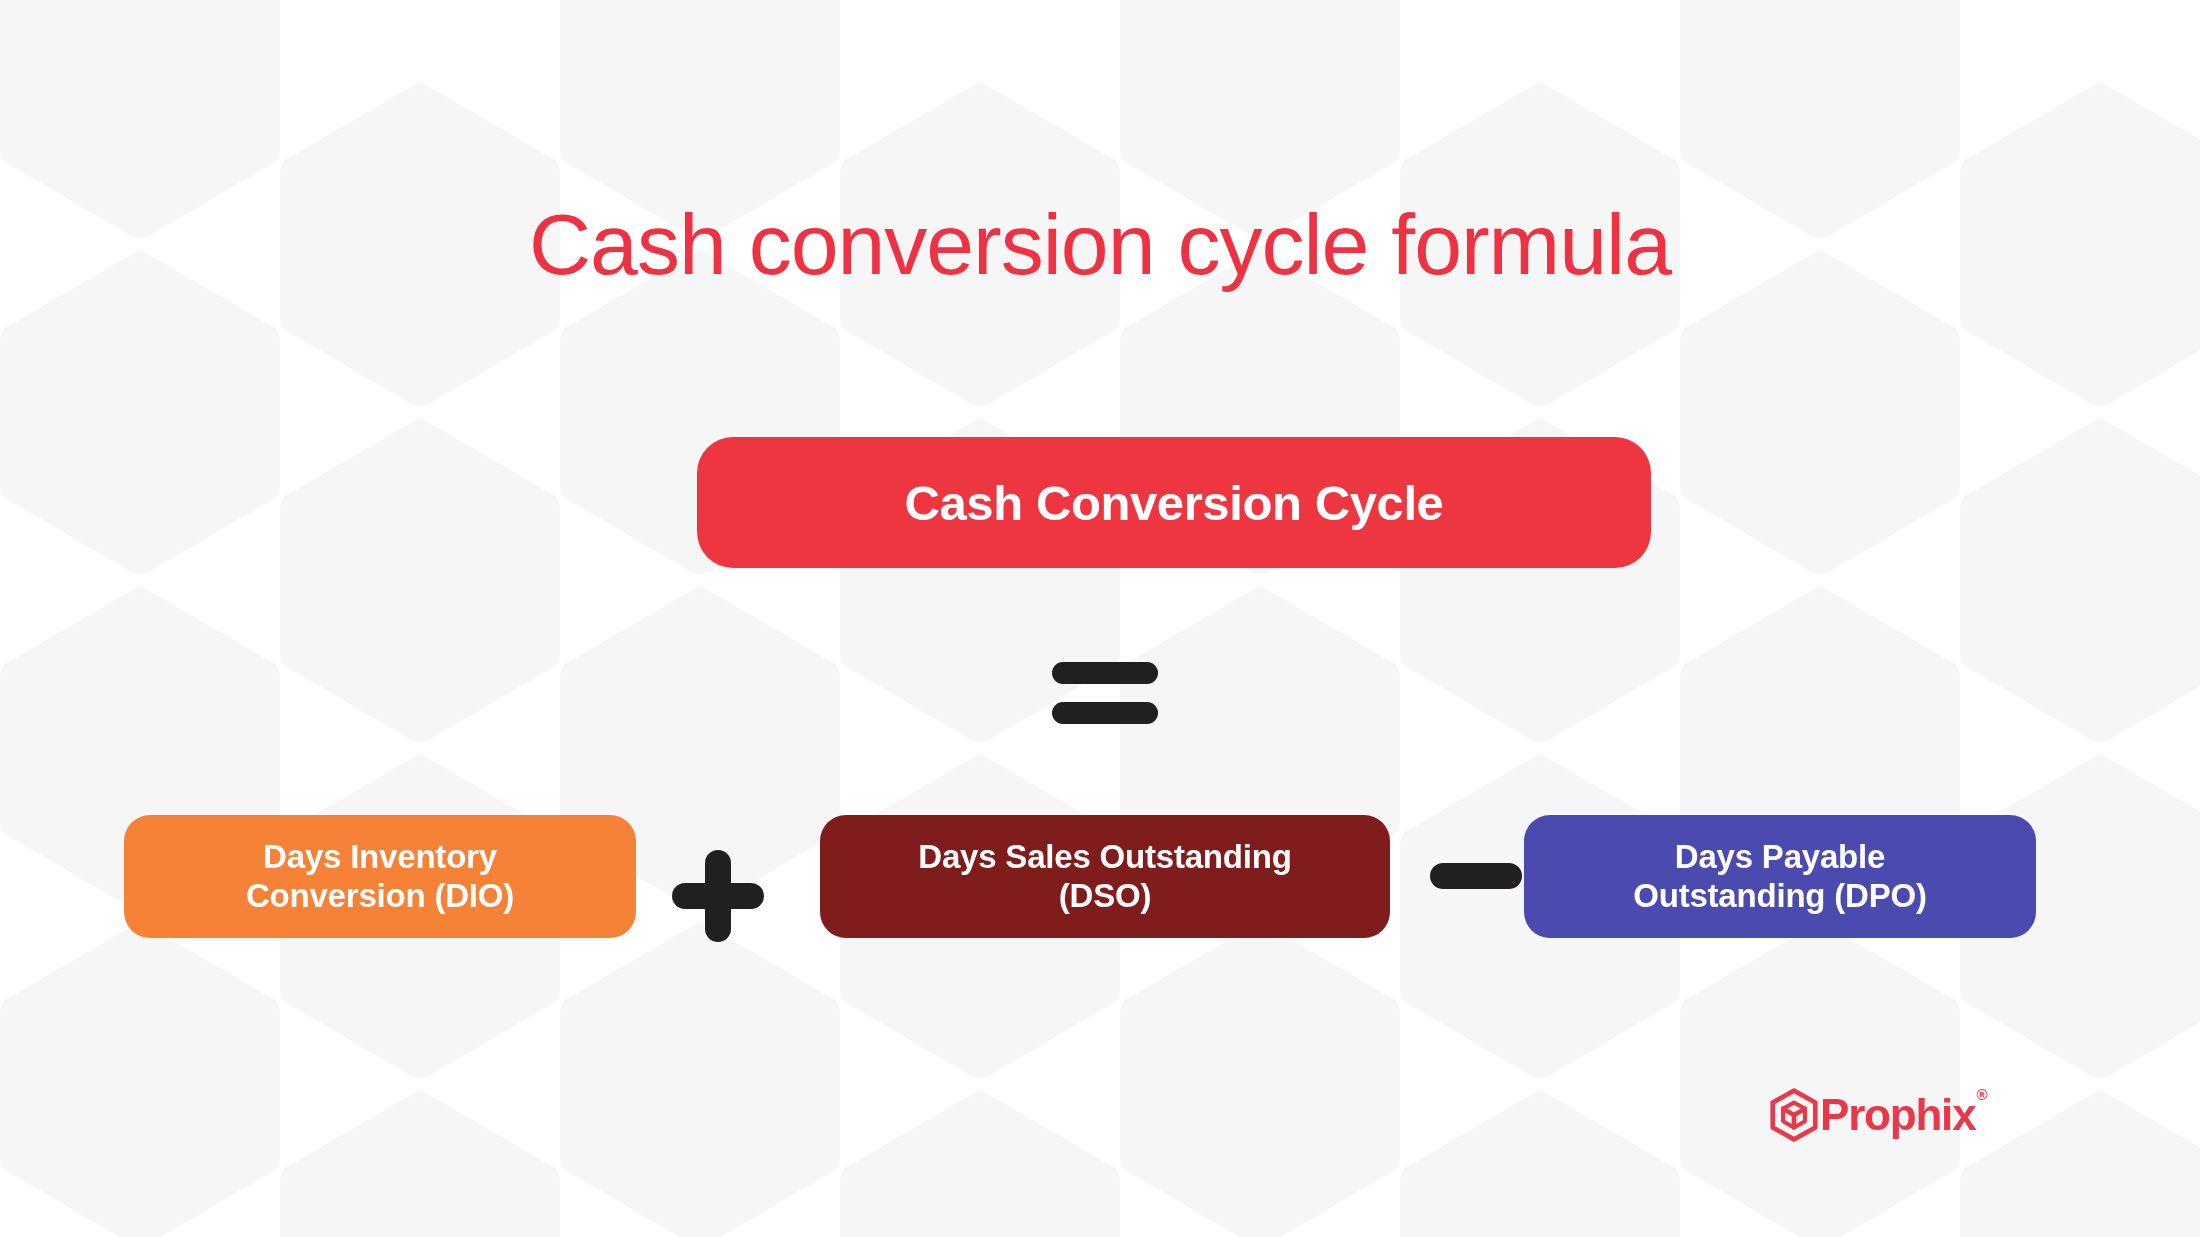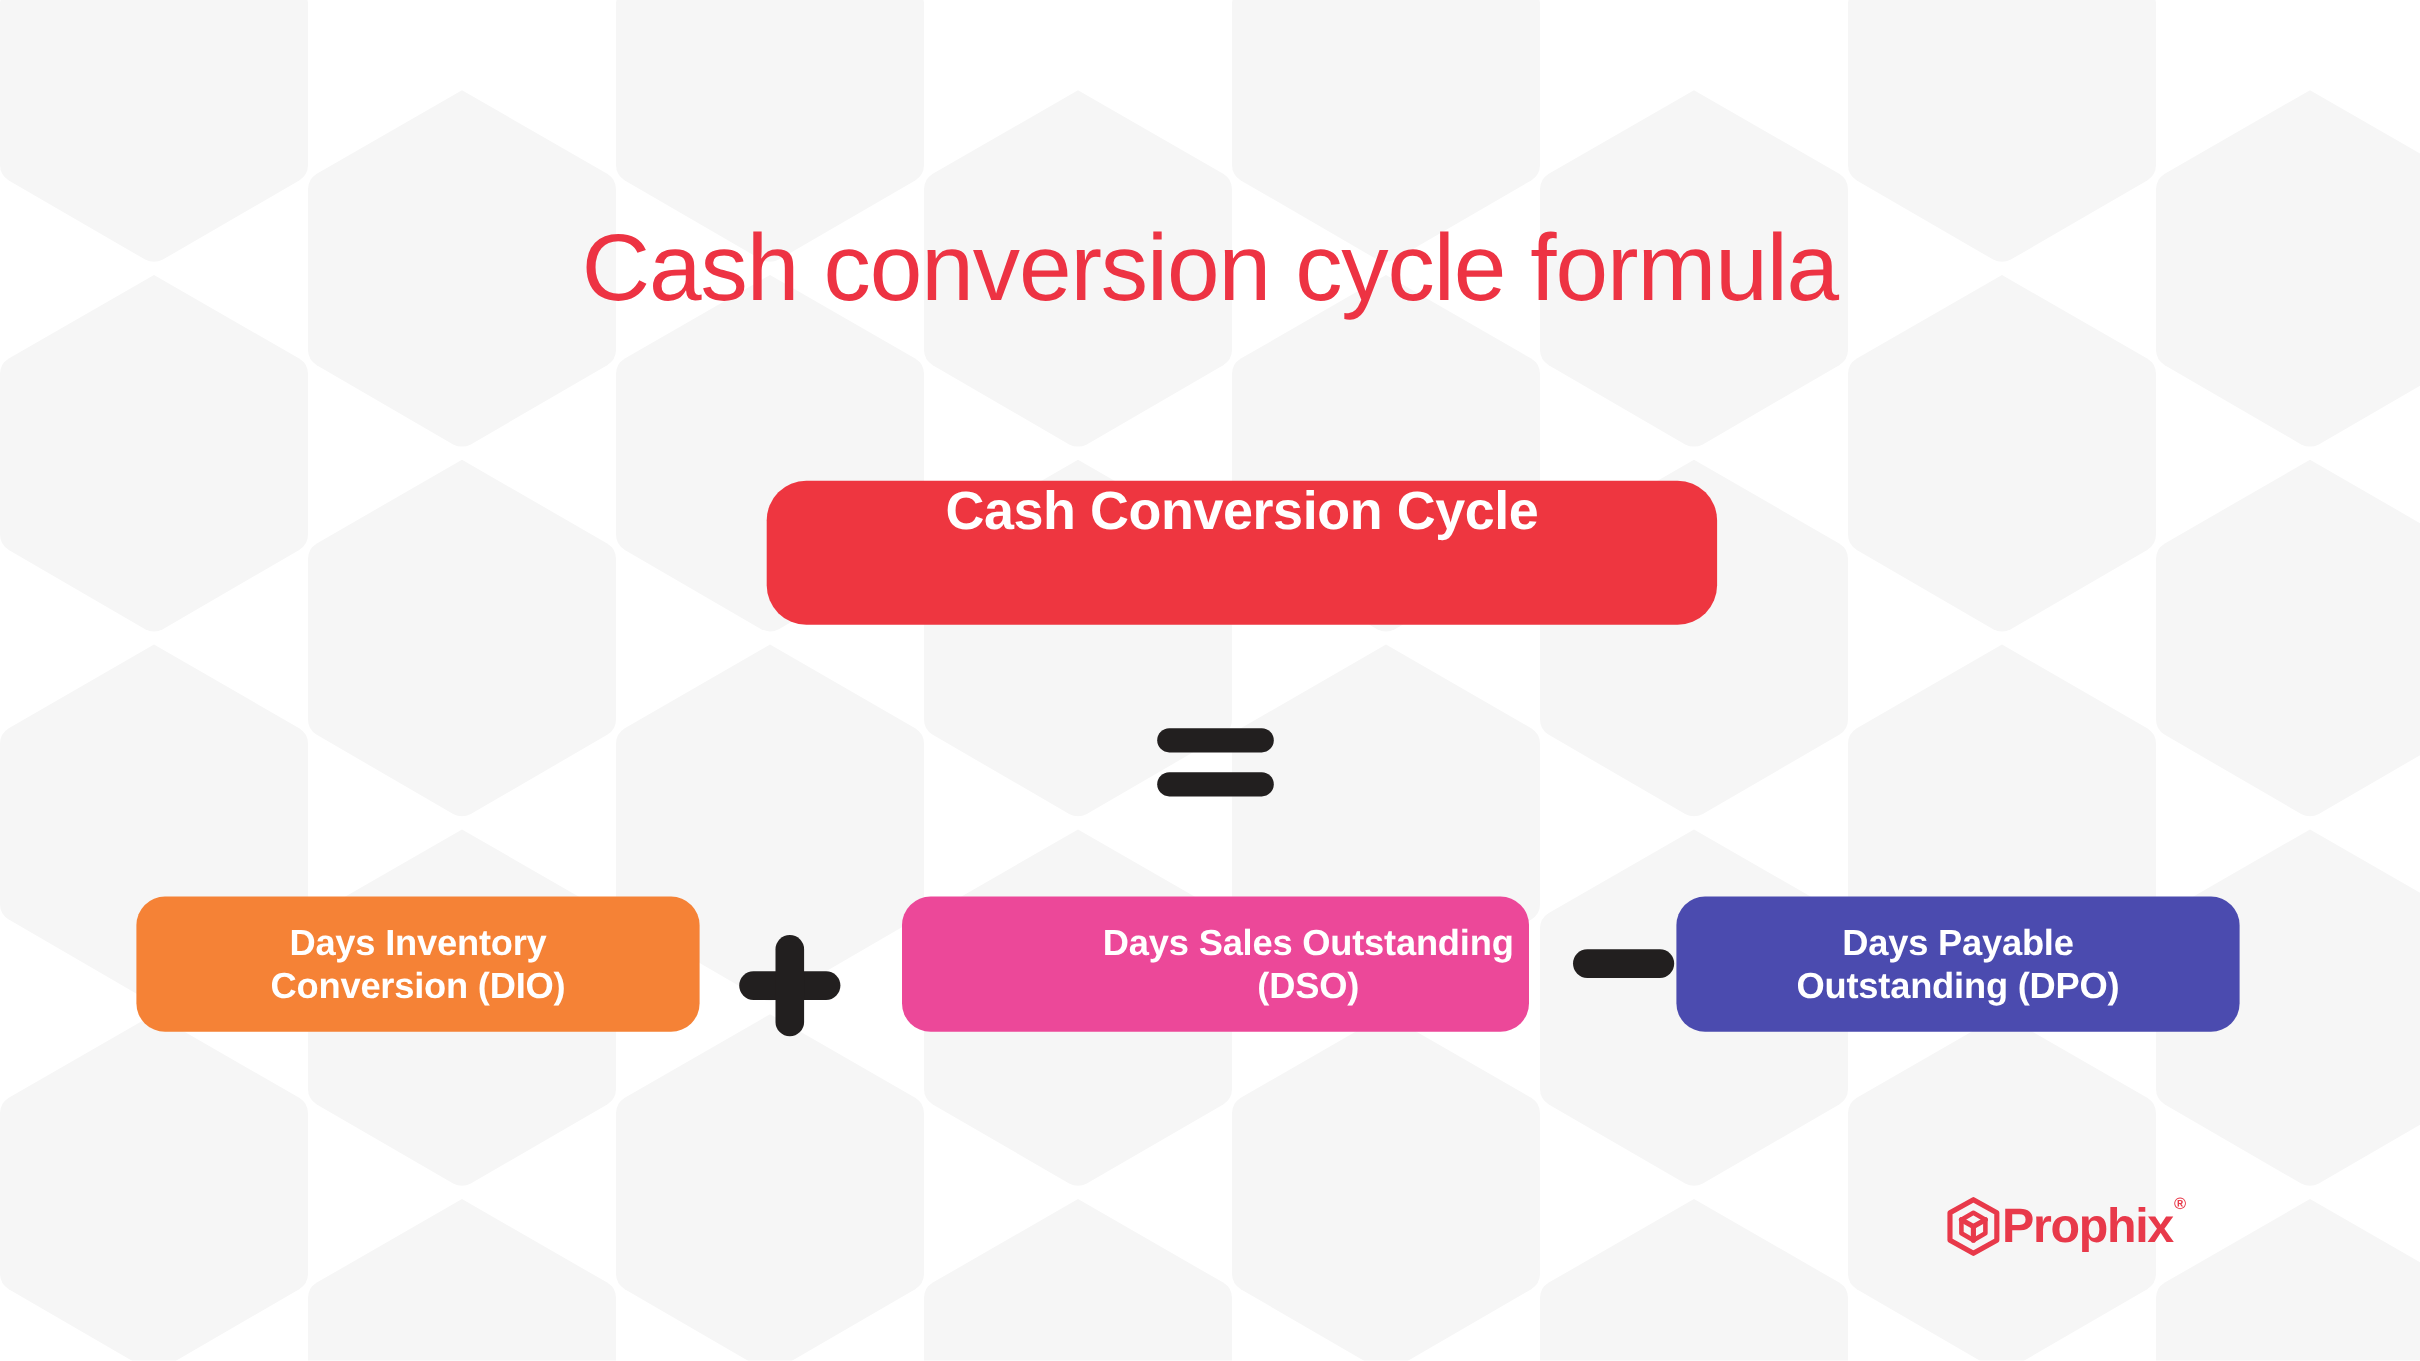--- a/index.html
+++ b/index.html
@@ -38,25 +38,26 @@
     color: #ED3343;
     line-height: 1.08;
     white-space: nowrap;
   }
 
   
   #result-pill {
     position: absolute;
     left: 697px;
     top: 437px;
-    width: 864px;
+    width: 954px;
     height: 131px;
     border-radius: 36px;
     background: #EE3640;
     display: flex;
+    align-items: center;
     justify-content: center;
   }
   #result-pill .pill-text {
     color: #ffffff;
     font-size: 49px;
     font-weight: bold;
     letter-spacing: -0.4px;
     white-space: nowrap;
   }
 
@@ -132,21 +133,21 @@
   }
   .component-box .box-text {
     color: #ffffff;
     font-size: 33px;
     font-weight: bold;
     line-height: 1.18;
     text-align: center;
     letter-spacing: -0.2px;
   }
   #box-dio { left: 124px;  width: 512px; background: #F58236; justify-content: center; }
-  #box-dso { left: 820px;  width: 570px; background: #ec4899; justify-content: flex-end; }
+  #box-dso { left: 820px;  width: 570px; background: #7f1d1d; }
   #box-dpo { left: 1524px; width: 512px; background: #4B4BAF; }
 
   
   #logo {
     position: absolute;
     left: 1768px;
     top: 1087px;
     height: 56px;
     display: flex;
     align-items: center;

